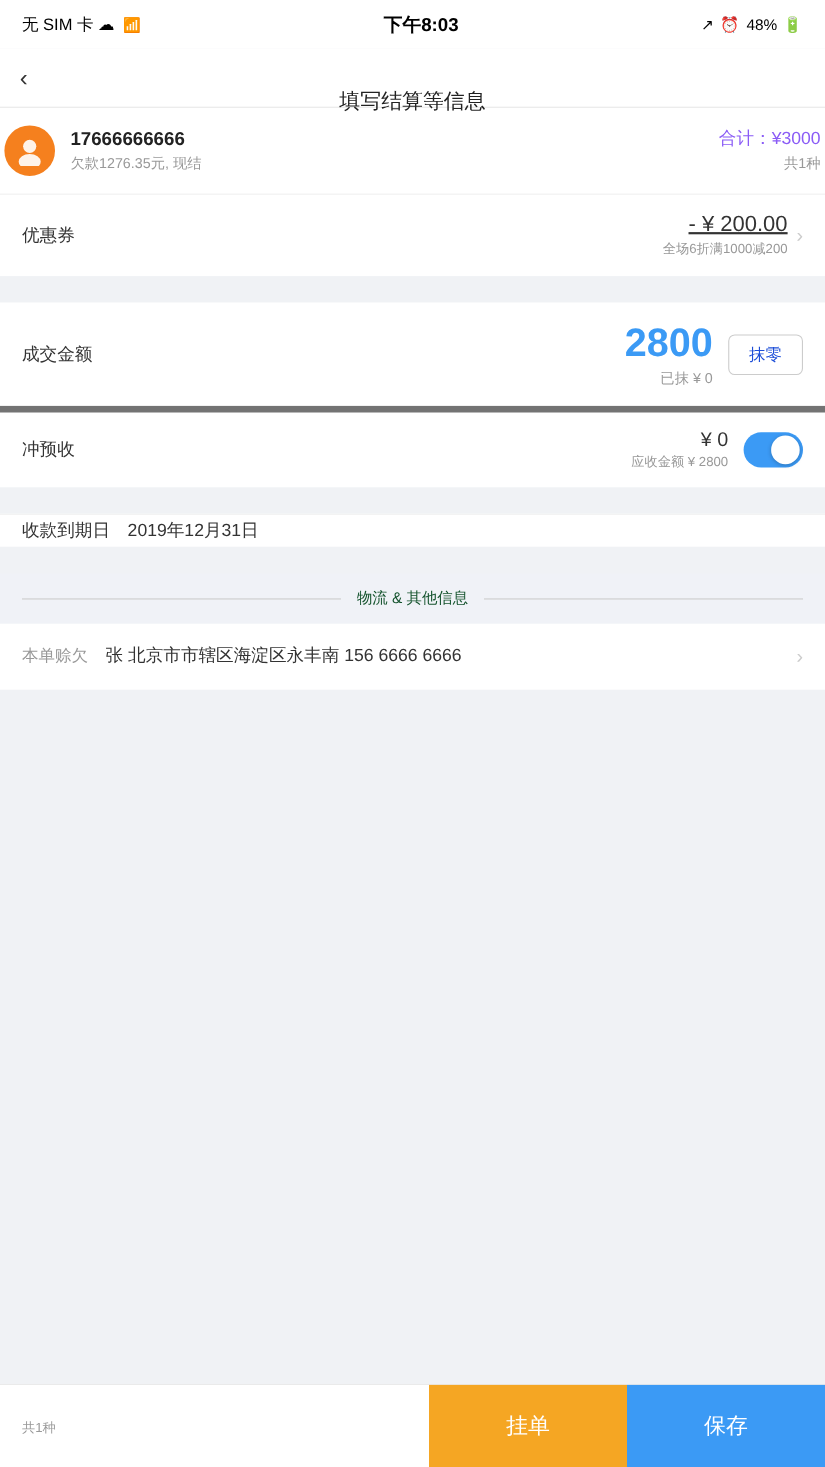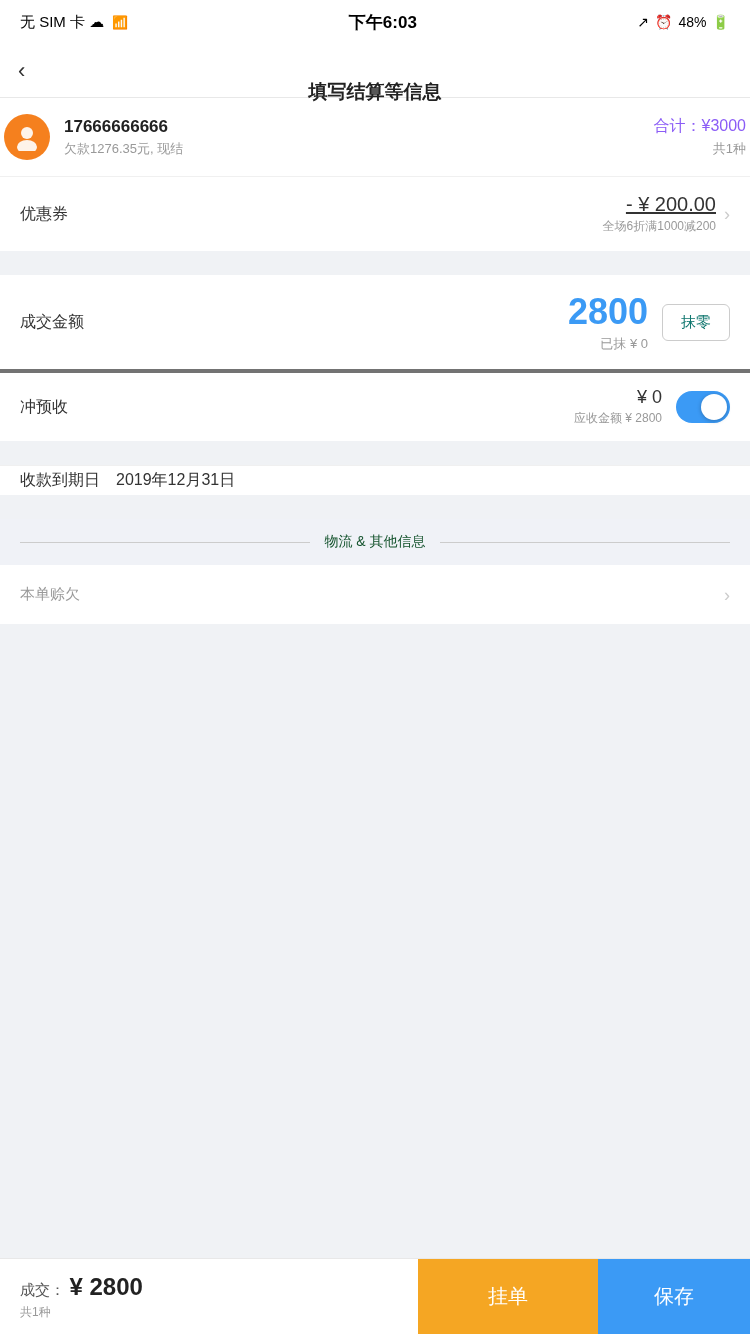--- a/index.html
+++ b/index.html
@@ -40,21 +40,21 @@
     }
     .nav-back {
       position: absolute;
       left: 18px;
       font-size: 22px;
       color: #333;
       cursor: pointer;
     }
     .nav-title {
       font-size: 19px;
-      font-weight: 700;
+      font-weight: 400;
       color: #222;
       margin-top: 43px;
     }
 
     
     .section {
       background: #fff;
       margin-bottom: 12px;
     }
 
@@ -166,32 +166,32 @@
     .amount-sub {
       font-size: 13px;
       color: #999;
       margin-top: 2px;
     }
     .round-btn {
       border: 1px solid #ccc;
       border-radius: 6px;
       padding: 8px 18px;
       font-size: 15px;
-      color: #0f766e;
+      color: #1d4ed8;
       background: #fff;
       cursor: pointer;
     }
 
     
     .prereceive-row {
       display: flex;
       align-items: center;
       justify-content: space-between;
       padding: 14px 20px;
-      border-top: 4px solid #737373;
+      border-top: 6px solid #737373;
     }
     .prereceive-label {
       font-size: 16px;
       color: #333;
     }
     .prereceive-right {
       display: flex;
       align-items: center;
       gap: 14px;
     }
@@ -325,21 +325,21 @@
       background: #f5a623;
       color: #fff;
       font-size: 20px;
       font-weight: 500;
       display: flex;
       align-items: center;
       justify-content: center;
       cursor: pointer;
     }
     .bottom-btn-save {
-      width: 152px;
+      width: 180px;
       height: 76px;
       background: #3b9af5;
       color: #fff;
       font-size: 20px;
       font-weight: 500;
       display: flex;
       align-items: center;
       justify-content: center;
       cursor: pointer;
     }
@@ -352,21 +352,21 @@
     .wifi-icon { font-size: 13px; }
   </style>
 </head>
 <body>
 
 <div class="status-bar">
   <div class="status-left">
     <span>无 SIM 卡 ☁</span>
     <span class="wifi-icon">📶</span>
   </div>
-  <div class="status-center">下午6:03</div>
+  <div class="status-center">下午8:03</div>
   <div class="status-right">
     <span>↗</span>
     <span>⏰</span>
     <span>48%</span>
     <span>🔋</span>
   </div>
 </div>
 
 <div class="nav-bar">
   <span class="nav-back">‹</span>
@@ -446,29 +446,26 @@
 
 <div class="divider-section">
   <div class="divider-line"></div>
   <span class="divider-text">物流 &amp; 其他信息</span>
   <div class="divider-line"></div>
 </div>
 
 <div class="address-section">
   <div class="address-row">
     <span class="address-label">本单赊欠</span>
+    <span class="address-content">张 北京市市辖区海淀区永丰南 156 6666 6666</span>
     <span class="address-chevron">›</span>
   </div>
 </div>
 
 <div style="height: 120px;"></div>
 
 <div class="bottom-bar">
   <div class="bottom-info">
-    <div>
-      <span class="bottom-deal">成交：</span>
-      <span class="bottom-amount">¥ 2800</span>
-    </div>
     <div class="bottom-count">共1种</div>
   </div>
   <div class="bottom-btn-hang">挂单</div>
   <div class="bottom-btn-save">保存</div>
 </div>
 
 </body></html>

